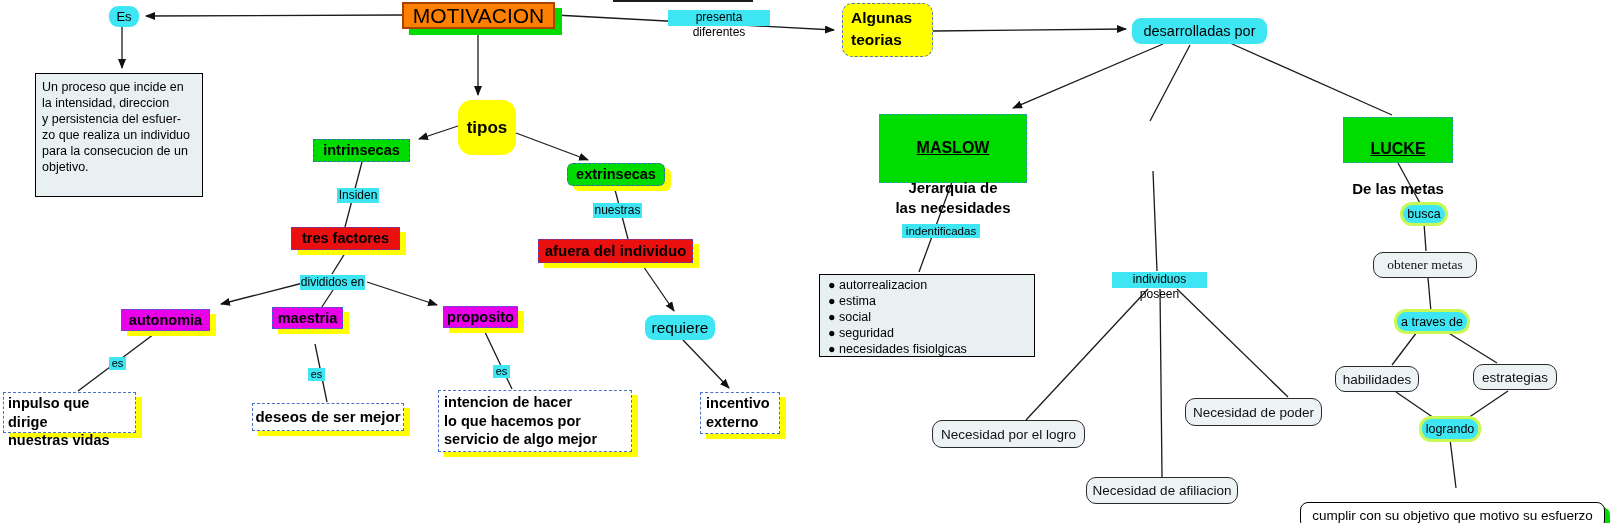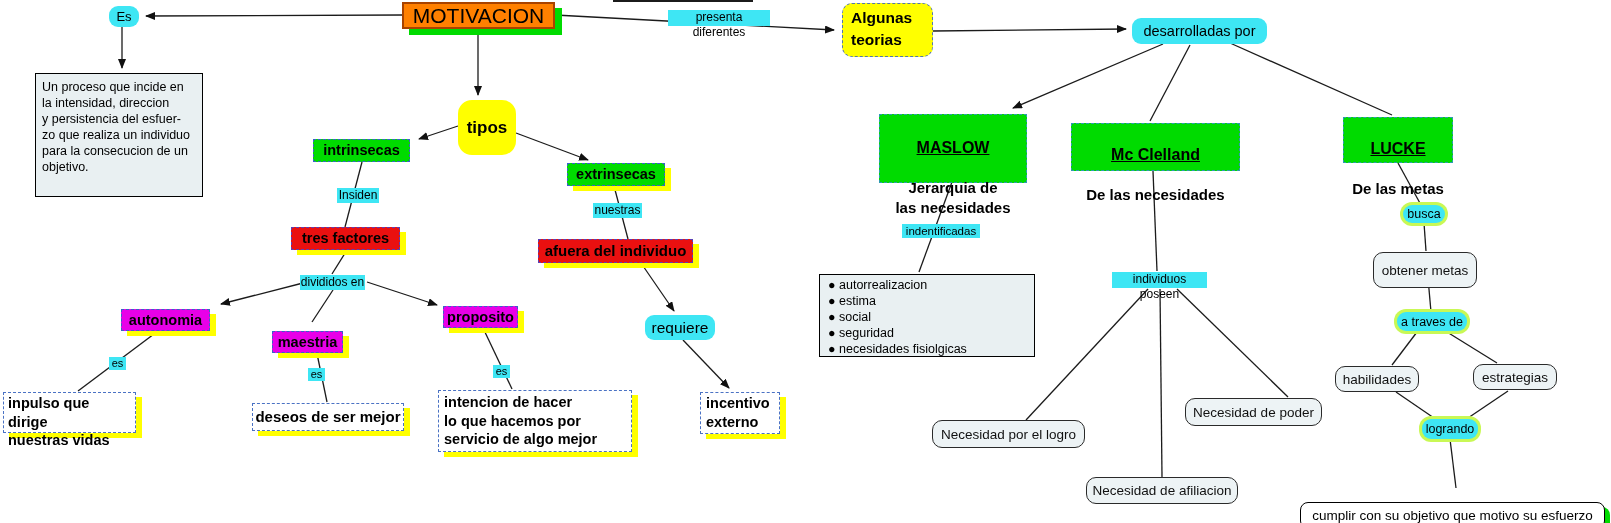--- a/index.html
+++ b/index.html
@@ -93,29 +93,29 @@
   <div class="n cy flat" style="left:636px;top:10px;width:102px;height:16px;margin-left:32px;">presenta diferentes</div>
   <div class="n cy pill" style="left:1132px;top:18px;width:135px;height:26px;font-size:14.5px;">desarrolladas por</div>
   <div class="n" style="left:842px;top:3px;width:91px;height:54px;background:var(--yellow);
        border:1.5px dashed #5577aa;border-radius:10px;font-weight:bold;font-size:15.5px;
        line-height:1.45;padding:3px 0 0 8px;">Algunas
 teorias</div>
 
   <div class="n flexc" style="left:458px;top:100px;width:58px;height:55px;background:var(--yellow);
        border-radius:14px;font-weight:bold;font-size:17px;">tipos</div>
   <div class="n concept grn" style="left:313px;top:139px;width:97px;height:23px;">intrinsecas</div>
-  <div class="n concept grn ys" style="left:567px;top:163px;width:98px;height:23px;">extrinsecas</div>
+  <div class="n concept grn ys" style="left:567px;top:163px;width:98px;height:23px;border-radius:6px;">extrinsecas</div>
   <div class="n cy flat" style="left:337px;top:188px;width:42px;height:15px;">Insiden</div>
   <div class="n concept rd ys" style="left:291px;top:227px;width:109px;height:23px;">tres factores</div>
   <div class="n cy flat" style="left:593px;top:203px;width:49px;height:15px;">nuestras</div>
   <div class="n concept rd ys" style="left:538px;top:239px;width:155px;height:24px;font-size:15px;">afuera del individuo</div>
   <div class="n cy flat" style="left:300px;top:275px;width:65px;height:15px;">divididos en</div>
 
   <div class="n concept mg ys" style="left:121px;top:309px;width:89px;height:22px;">autonomia</div>
-  <div class="n concept mg ys" style="left:272px;top:331px;width:71px;height:22px;">maestria</div>
+  <div class="n concept mg ys" style="left:272px;top:307px;width:71px;height:22px;">maestria</div>
   <div class="n concept mg ys" style="left:443px;top:306px;width:75px;height:22px;">proposito</div>
 
   <div class="n cy flat" style="left:109px;top:357px;width:17px;height:13px;font-size:11px;">es</div>
   <div class="n cy flat" style="left:308px;top:368px;width:17px;height:13px;font-size:11px;">es</div>
   <div class="n cy flat" style="left:493px;top:365px;width:17px;height:13px;font-size:11px;">es</div>
 
   <div class="n wb ys" style="left:3px;top:392px;width:133px;height:41px;padding:1px 4px;">inpulso que dirige
 nuestras vidas</div>
   <div class="n wb ys" style="left:438px;top:390px;width:194px;height:62px;padding:2px 5px;">intencion de hacer
 lo que hacemos por
@@ -131,35 +131,31 @@
     <span>Jerarquia de
 las necesidades</span>
   </div>
   <div class="n cy flat" style="left:902px;top:224px;width:78px;height:14px;font-size:11.5px;">indentificadas</div>
   <div class="n panel" style="left:819px;top:274px;width:216px;height:83px;padding:2px 8px;">● autorrealizacion
 ● estima
 ● social
 ● seguridad
 ● necesidades fisiolgicas</div>
 
-  <div class="n theory" style="left:1071px;top:123px;width:169px;height:48px;padding-top:0;">
-    <span class="ttl">Mc Clelland</span>
-    <span>De las necesidades</span>
-  </div>
   <div class="n cy flat" style="left:1112px;top:272px;width:95px;height:16px;">individuos poseen</div>
   <div class="n lite" style="left:932px;top:420px;width:153px;height:28px;">Necesidad por el logro</div>
   <div class="n lite" style="left:1086px;top:477px;width:152px;height:27px;">Necesidad de afiliacion</div>
   <div class="n lite" style="left:1185px;top:398px;width:137px;height:28px;">Necesidad de poder</div>
 
   <div class="n theory" style="left:1343px;top:117px;width:110px;height:46px;padding-top:0;">
     <span class="ttl">LUCKE</span>
     <span>De las metas</span>
   </div>
   <div class="n cy pill glow" style="left:1403px;top:205px;width:42px;height:18px;font-size:12.5px;">busca</div>
-  <div class="n lite" style="left:1373px;top:252px;width:104px;height:36px;">obtener metas</div>
+  <div class="n lite" style="left:1373px;top:252px;width:104px;height:26px;font-family:Liberation Serif, serif;">obtener metas</div>
   <div class="n cy pill glow" style="left:1397px;top:312px;width:70px;height:19px;font-size:12.5px;">a traves de</div>
   <div class="n lite" style="left:1335px;top:366px;width:84px;height:26px;">habilidades</div>
   <div class="n lite" style="left:1473px;top:364px;width:84px;height:26px;">estrategias</div>
   <div class="n cy pill glow" style="left:1422px;top:419px;width:56px;height:20px;font-size:12.5px;">logrando</div>
   <div class="n flexc" style="left:1300px;top:489px;width:305px;height:27px;background:#fff;
        border:1.5px solid #000;border-radius:8px;box-shadow:5px 5px 0 var(--green);font-size:13.5px;margin-top:13px;">cumplir con su objetivo que motivo su esfuerzo</div>
 
 </div>
 
 </body></html>

